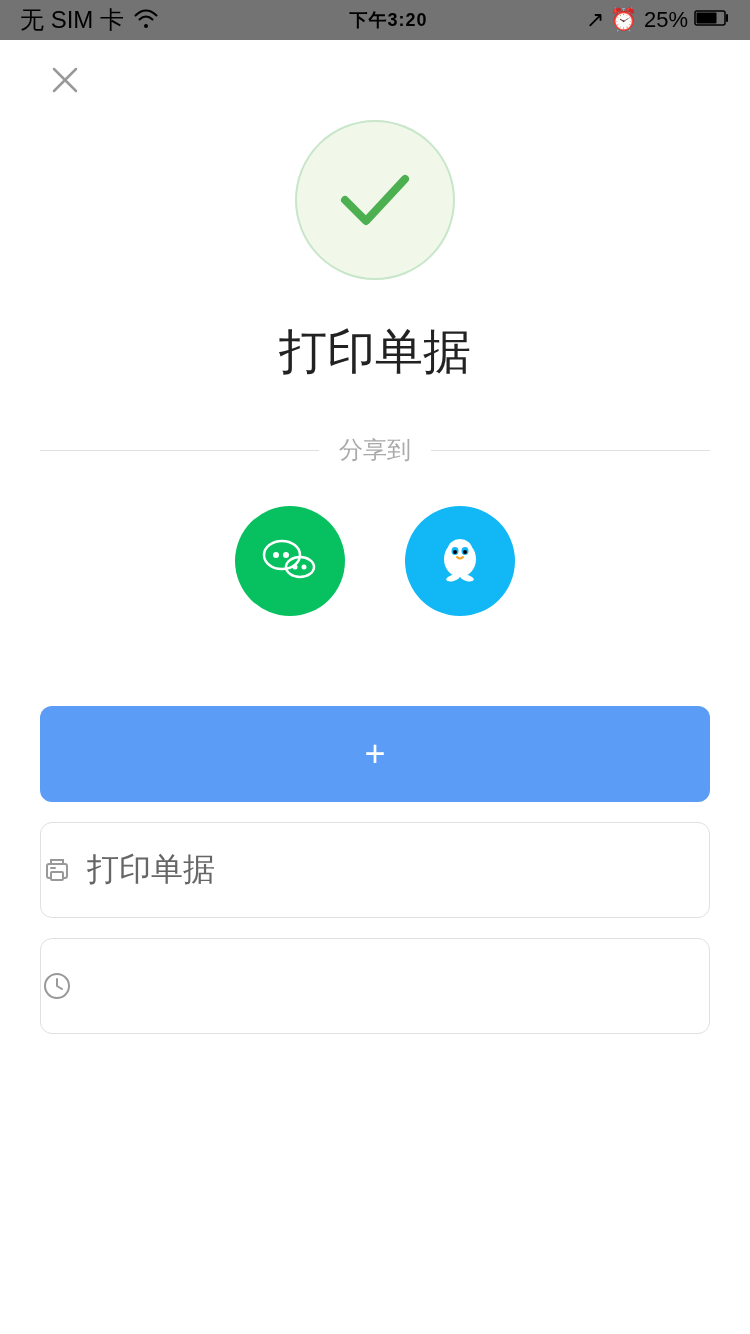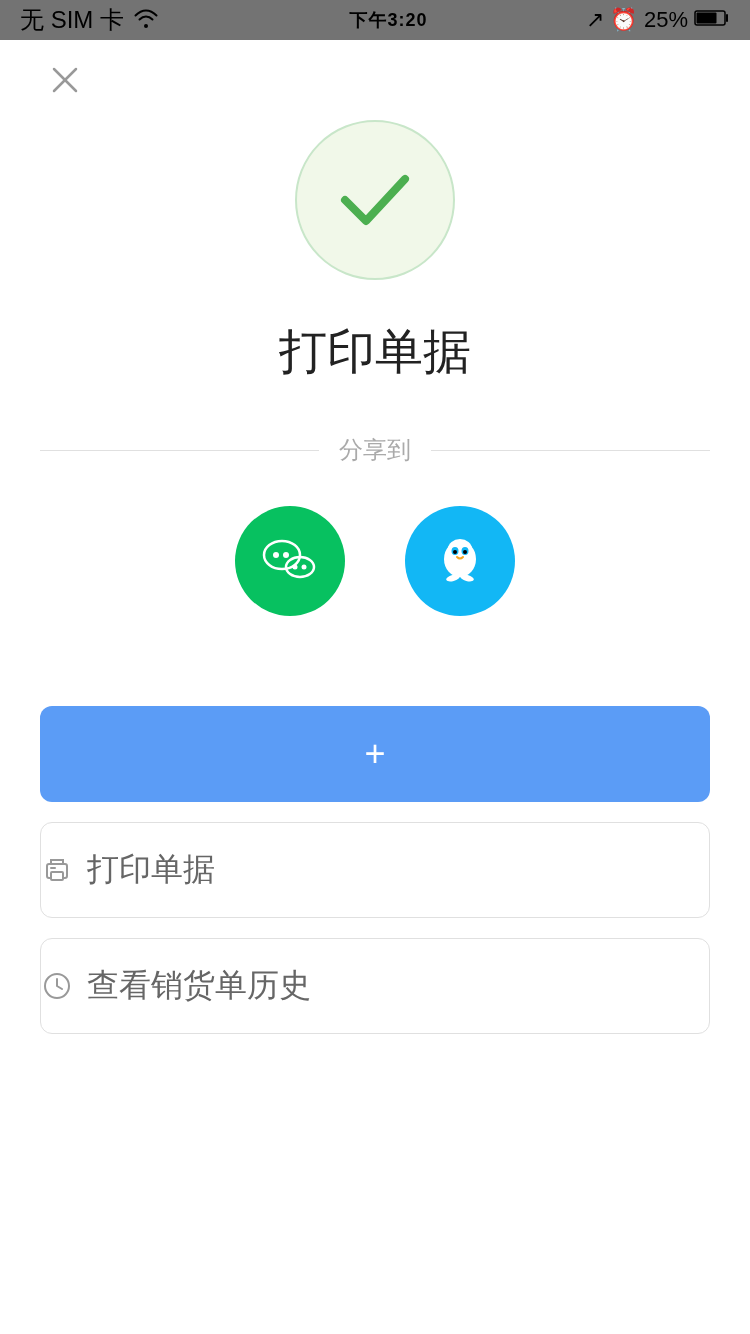--- a/index.html
+++ b/index.html
@@ -316,18 +316,17 @@
       <span>打印单据</span>
     </button>
 
     <button class="btn-secondary">
       <span class="btn-icon">
         <svg width="32" height="32" viewBox="0 0 32 32" fill="none" xmlns="http://www.w3.org/2000/svg">
           <circle cx="16" cy="16" r="12" stroke="#999" stroke-width="2" fill="none"></circle>
           <path d="M16 9v7l5 3" stroke="#999" stroke-width="2" stroke-linecap="round" stroke-linejoin="round" fill="none"></path>
         </svg>
       </span>
-      <span>查看销货单历史</span>
     </button>
 
   </div>
 
 </div>
 
 </body></html>

